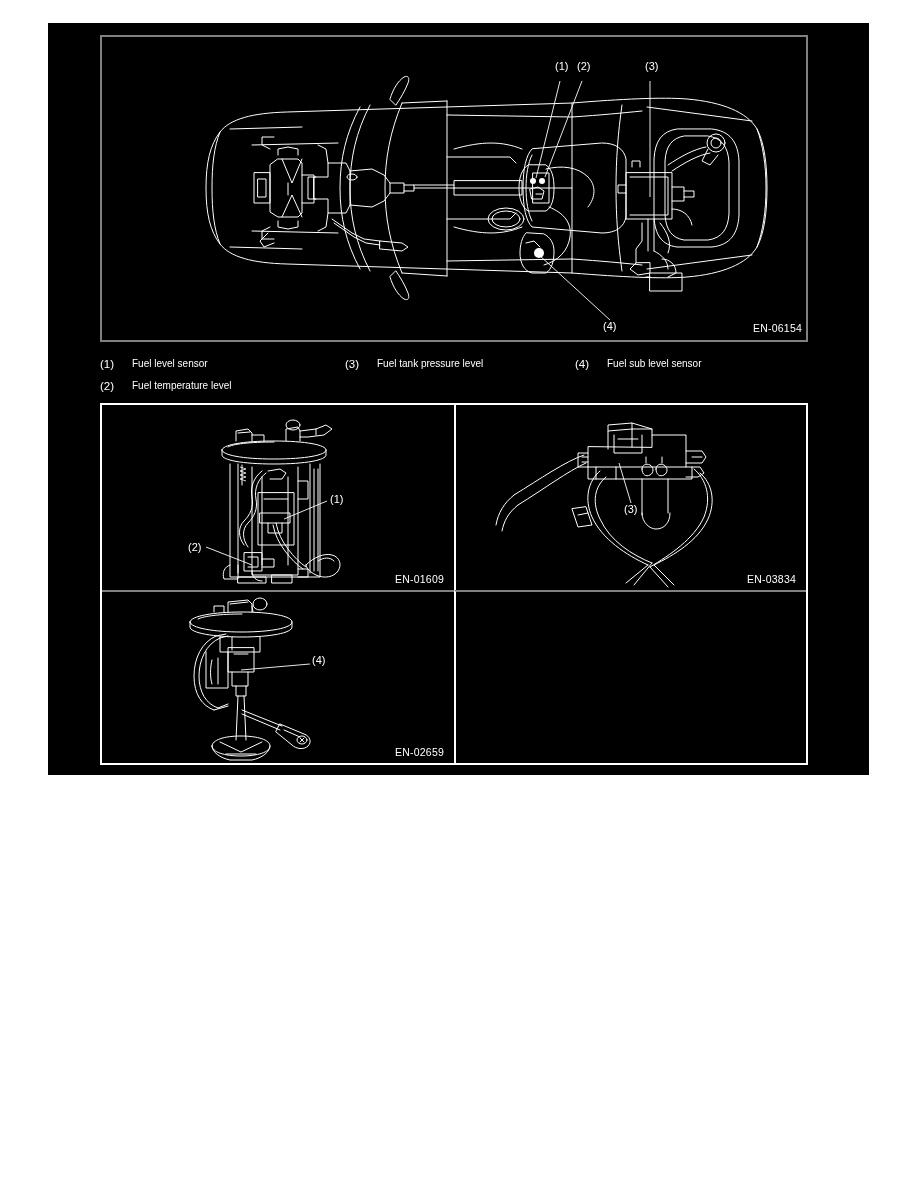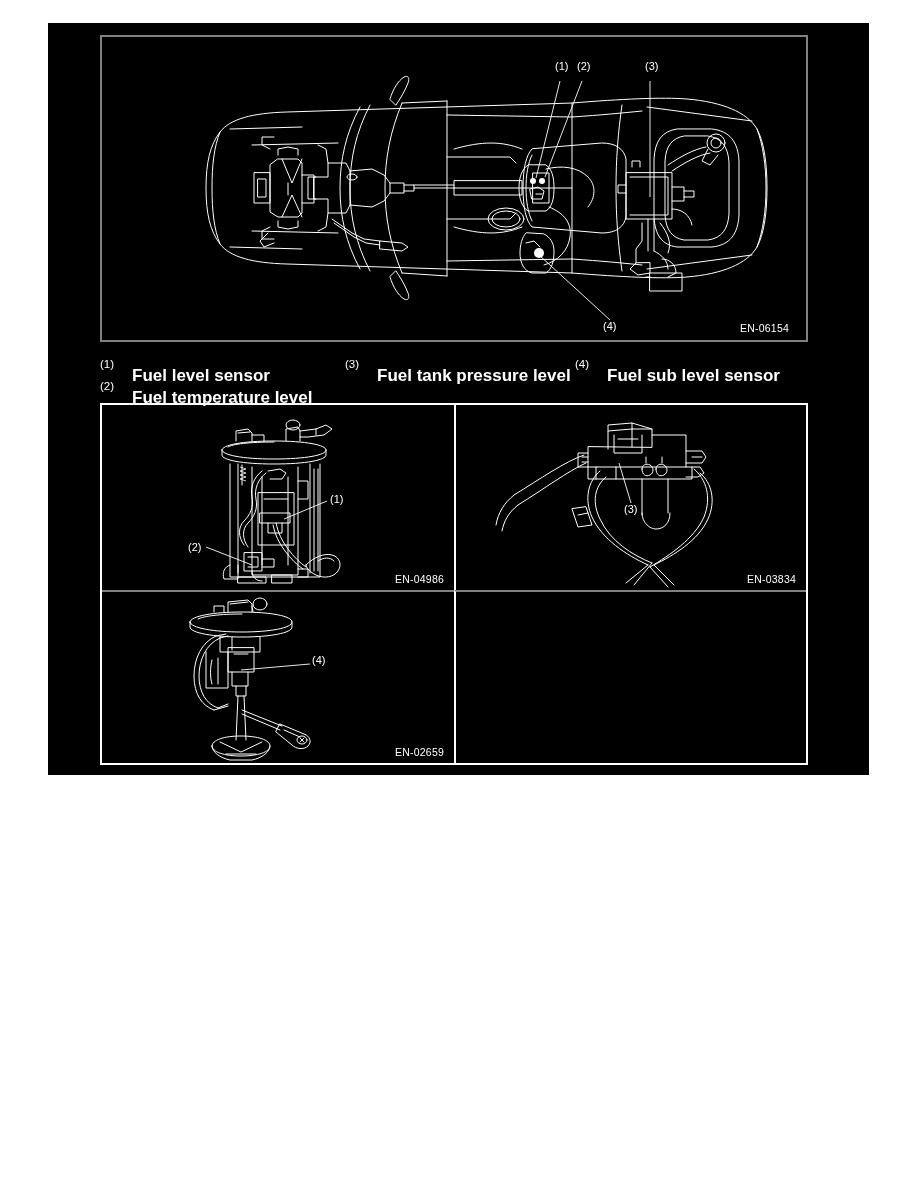--- a/index.html
+++ b/index.html
@@ -59,24 +59,23 @@
     position: absolute;
     left: 0;
     top: 0;
     width: 30px;
     color: #ffffff;
     font-size: 11.5px;
   }
   .legend-text {
     position: absolute;
     left: 32px;
-    top: 12px;
+    top: 0;
     color: #ffffff;
-    font-size: 17px;
-    font-weight: bold;
+    font-size: 10px;
   }
 
   
   #panel-group {
     position: absolute;
     left: 52px;
     top: 380px;
     width: 708px;
     height: 362px;
     border: 2px solid #ffffff;
@@ -96,21 +95,21 @@
                   border-left: 2px solid #ffffff; }
 
   .fig-code {
     position: absolute;
     right: 10px;
     bottom: 5px;
     color: #ffffff;
     font-size: 10.5px;
     letter-spacing: 0.2px;
   }
-  #panel-vehicle .fig-code { right: 17px; bottom: 6px; text-align: center; }
+  #panel-vehicle .fig-code { right: 4px; bottom: 6px; text-align: center; }
 
   .callout {
     position: absolute;
     color: #ffffff;
     font-size: 11px;
     white-space: nowrap;
   }
 
   svg { display: block; }
   .ln {
@@ -407,21 +406,21 @@
         <path class="ln" d="M216 64 L216 166"></path>
         <path class="ln" d="M196 76 L206 76 L206 94 L196 94"></path>
 
         <path class="ln-lead" d="M225 96 L182 114"></path>
         <path class="ln-lead" d="M104 142 L150 160"></path>
       </svg>
 
       <span class="callout" style="left:228px; top:88px;">(1)</span>
       <span class="callout" style="left:86px; top:136px;">(2)</span>
 
-      <span class="fig-code">EN-04986</span>
+      <span class="fig-code">EN-01609</span>
     </div>
 
     <div class="detail-panel" id="panel-press">
       <svg width="350" height="185" viewBox="0 0 350 185">
 
         <path class="ln" d="M132 42 L132 62 L230 62 L230 30 L196 30 L196 42 Z"></path>
         <path class="ln" d="M196 30 L196 24 L176 24 L176 42"></path>
         <path class="ln" d="M176 24 L152 26 L152 44"></path>
         <path class="ln" d="M152 26 L152 20 L176 18 L176 24"></path>
         <path class="ln" d="M196 24 L176 18"></path>

